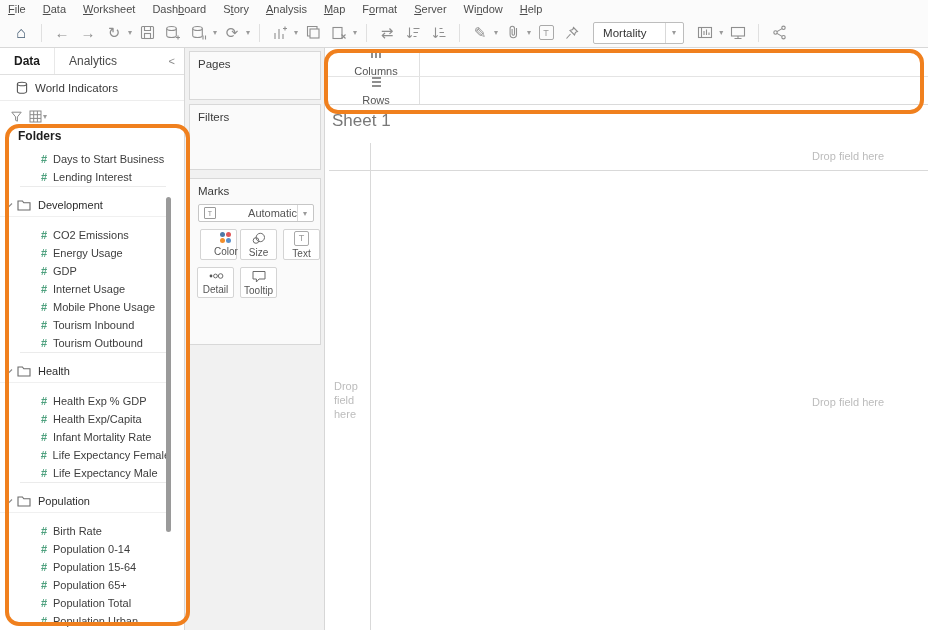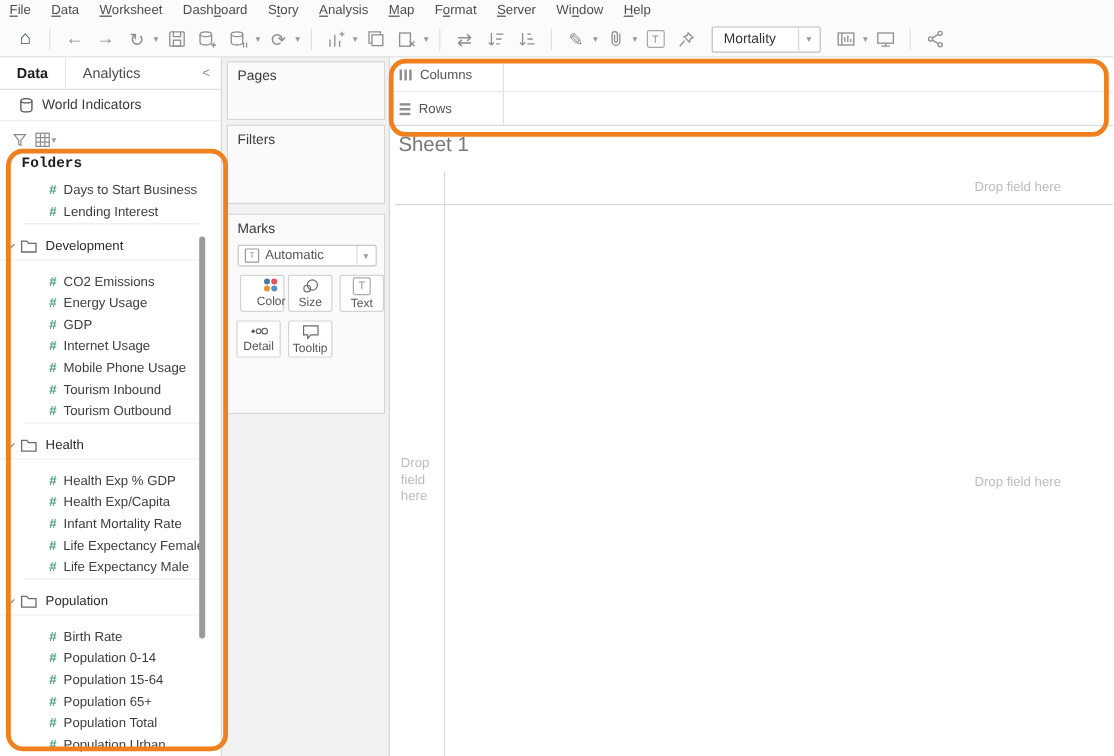--- a/index.html
+++ b/index.html
@@ -42,21 +42,21 @@
           gap:7px;padding-left:16px;box-sizing:border-box;border-bottom:1px solid #ededed;
           font-size:11.5px;color:#3a3a3a;}
   .search-row{position:absolute;left:4px;top:57px;width:177px;height:22px;display:flex;align-items:center;}
   .search-wrap{position:relative;width:126px;height:19px;}
   .search-input{width:100%;height:100%;box-sizing:border-box;border:1px solid #cfcfcf;border-radius:1px;
                 font-size:11px;color:#333;padding:0 18px 0 5px;outline:none;background:#fff;
                 font-family:"Liberation Sans",sans-serif;}
   .search-input::placeholder{color:#9e9e9e;}
   .search-mag{position:absolute;right:3px;top:3px;}
   .mini-ic{margin-left:6px;display:flex;align-items:center;}
-  .folders-header{position:absolute;left:18px;top:81px;font-size:12px;font-weight:bold;color:#1e1e1e;font-family:Liberation Mono, monospace;}
+  .folders-header{position:absolute;left:18px;top:81px;font-size:12px;font-weight:bold;color:#1e1e1e;}
   .field-list{position:absolute;left:0;top:102px;right:14px;bottom:0;overflow:hidden;}
   .field-row{height:18px;display:flex;align-items:center;font-size:11px;color:#3d3d3d;}
   .m-ic{width:12px;margin-left:38px;color:var(--measure);font-weight:bold;font-size:11px;text-align:center;}
   .f-label{margin-left:3px;white-space:nowrap;}
   .group-sep{height:1px;background:#ebebeb;margin:0 4px 0 20px;}
   .folder-row{height:22px;display:flex;align-items:center;margin:7px 0 9px 0;font-size:11px;
               border-bottom:1px solid #f0f0f0;}
   .folder-row .chev{margin-left:5px;}
   .folder-row .fold{margin-left:4px;}
   .folder-row .f-label{font-weight:normal;margin-left:7px;color:#2c2c2c;}
@@ -67,40 +67,40 @@
             border-right:1px solid #d7d7d7;box-sizing:border-box;}
   .card{position:absolute;left:4px;width:132px;background:#fafafa;border:1px solid #d8d8d8;box-sizing:border-box;}
   .card-label{font-size:11.5px;color:#3a3a3a;margin:6px 0 0 8px;}
   .card-pages{top:3px;height:49px;}
   .card-filters{top:56px;height:66px;}
   .card-marks{top:130px;height:167px;}
   .marktype{position:absolute;left:8px;top:25px;width:116px;height:18px;border:1px solid #c6c6c6;background:#fff;
             border-radius:2px;display:flex;align-items:center;box-sizing:border-box;}
   .marktype .mt-ic{width:10px;height:10px;border:1px solid #9a9a9a;border-radius:1px;font-size:7px;color:#8a8a8a;
             display:flex;align-items:center;justify-content:center;margin:0 5px 0 5px;}
-  .marktype .mt-label{font-size:11px;color:#555;flex:1;}
+  .marktype .mt-label{font-size:11px;color:#555;flex:1;text-align:right;}
   .marktype .mt-caret{border-left:1px solid #d9d9d9;height:100%;display:flex;align-items:center;padding:0 4px;}
   .mk-btn{position:absolute;width:37px;height:31px;border:1px solid #d4d4d4;background:#fff;border-radius:2px;
           display:flex;flex-direction:column;align-items:center;justify-content:center;gap:2px;box-sizing:border-box;}
   .mk-btn .mk-label{font-size:10px;color:#555;}
   .dots{display:grid;grid-template-columns:6px 6px;grid-template-rows:6px 6px;}
   .dots i{width:5px;height:5px;border-radius:50%;}
   .dots i:nth-child(1){background:var(--dot0,#4E79A7);}
   .dots i:nth-child(2){background:var(--dot1,#E15759);}
   .dots i:nth-child(3){background:var(--dot2,#F28E2B);}
   .dots i:nth-child(4){background:var(--dot3,#5B8FC9);}
 
   
   .main{position:absolute;left:325px;top:48px;width:603px;height:582px;background:#fff;}
   .shelf{position:absolute;left:0;width:100%;height:28px;background:#fff;border-bottom:1px solid #e4e4e4;
          display:flex;align-items:center;box-sizing:border-box;}
   .shelf-cols{top:1px;}
   .shelf-rows{top:29px;border-bottom:1px solid #dadada;}
   .shelf-labelcell{width:95px;height:100%;display:flex;align-items:center;gap:7px;padding-left:8px;
-         border-right:1px solid #e0e0e0;box-sizing:border-box;}
+         border-right:1px solid #e0e0e0;box-sizing:border-box;flex-direction:column;}
   .shelf-label{font-size:11px;color:#555;}
   .colbars{display:flex;gap:2px;}
   .colbars i{width:2px;height:9px;background:#8f8f8f;}
   .rowbars{display:flex;flex-direction:column;gap:2px;}
   .rowbars i{width:9px;height:2px;background:#8f8f8f;}
   .shelf-drop{flex:1;height:100%;}
   .sheet-title{position:absolute;left:7px;top:63px;font-size:17px;color:#787878;font-weight:300;}
   .ax-v{position:absolute;left:45px;top:95px;width:1px;bottom:0;background:#d9d9d9;}
   .ax-h{position:absolute;left:4px;top:122px;right:0;height:1px;background:#d9d9d9;}
   .drop-hint{position:absolute;font-size:11px;color:#bcbcbc;white-space:nowrap;}

